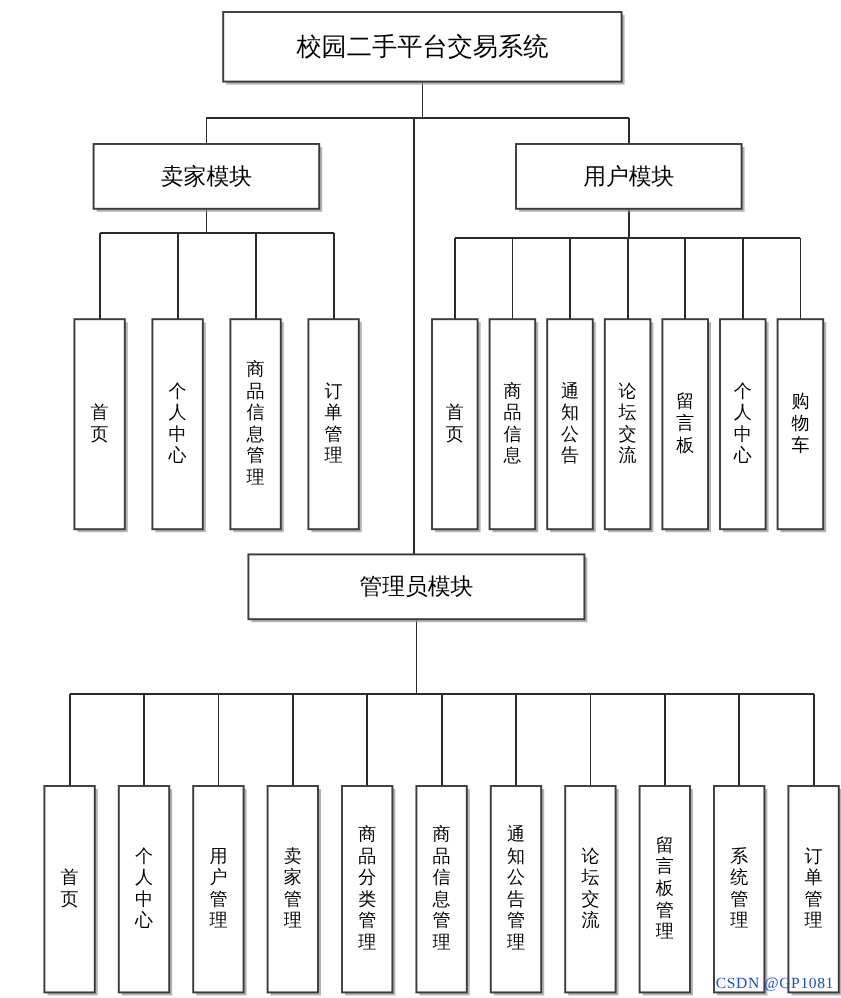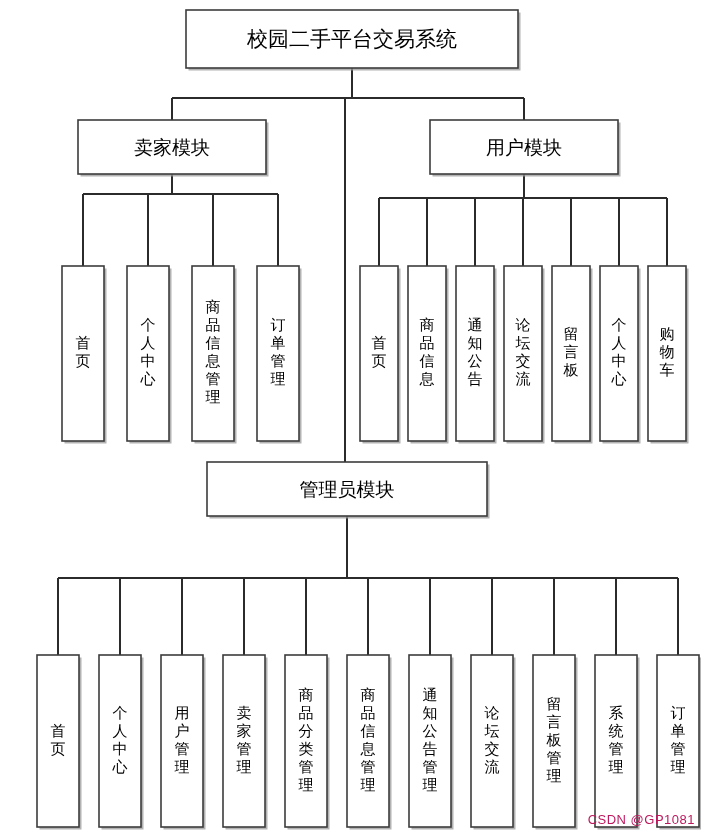--- a/index.html
+++ b/index.html
@@ -58,23 +58,23 @@
   .label-v {
     font-family: "DejaVu Sans", "Liberation Sans", sans-serif;
     fill: #000000;
     font-size: 15px;
     text-anchor: middle;
   }
   .watermark {
     position: absolute;
     right: 6px;
     bottom: 5px;
-    font-family: Liberation Sans, sans-serif;
+    font-family: Liberation Serif, serif;
     font-size: 13px;
-    color: #be185d;
+    color: #1d4ed8;
     letter-spacing: 0.5px;
     user-select: none;
     pointer-events: none;
   }
 </style>
 </head>
 <body>
 
 <div id="diagram-root">
 

